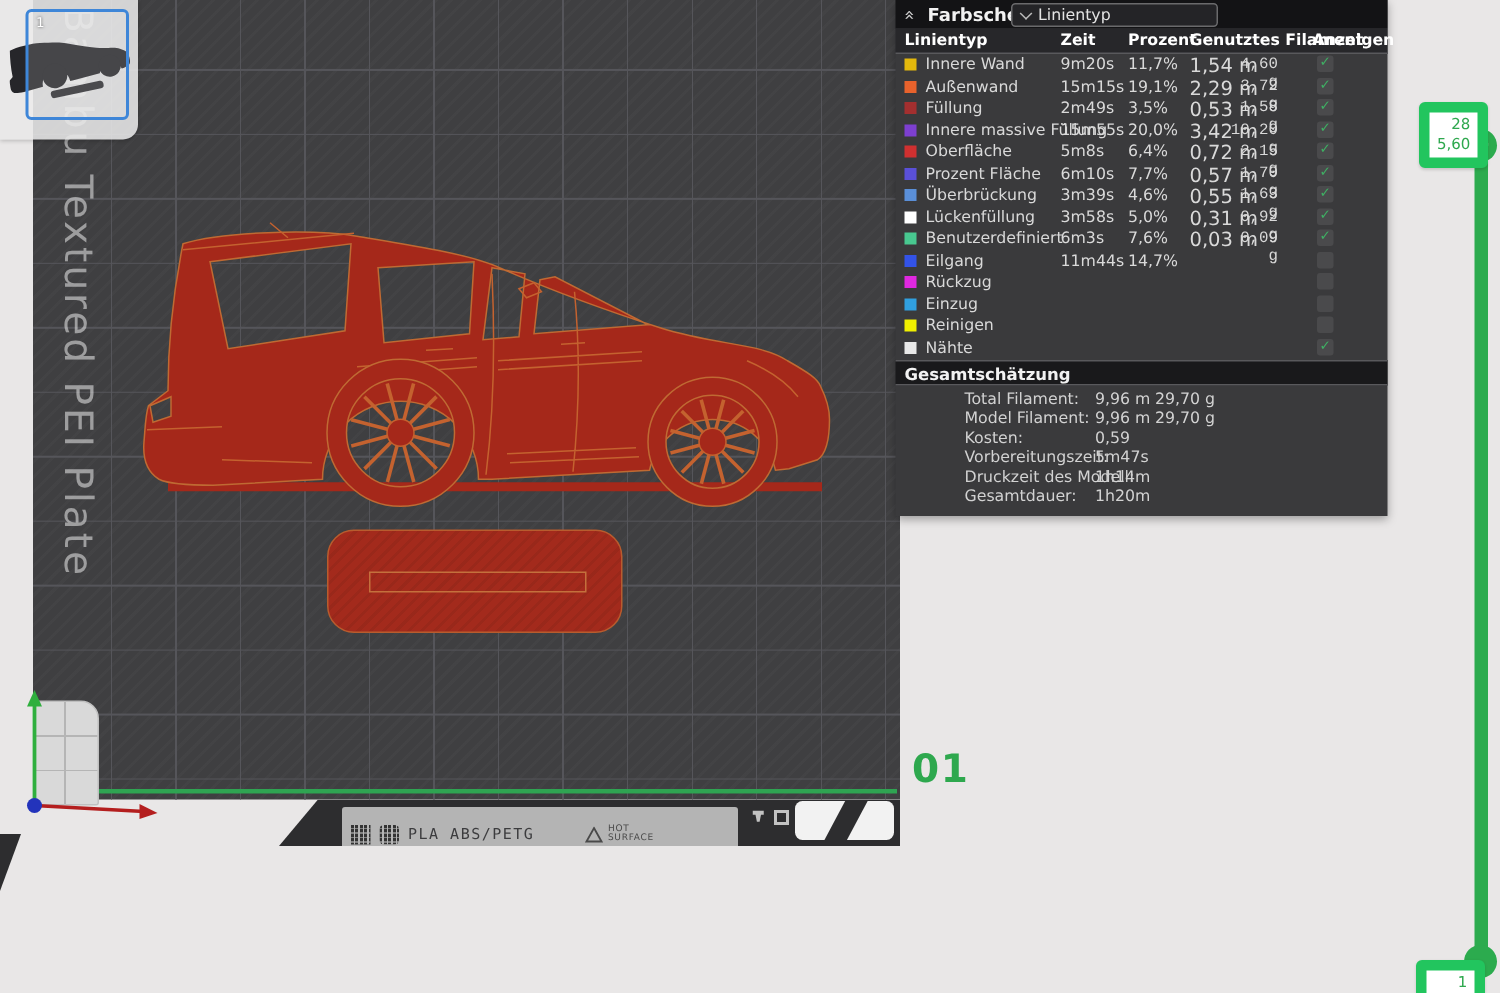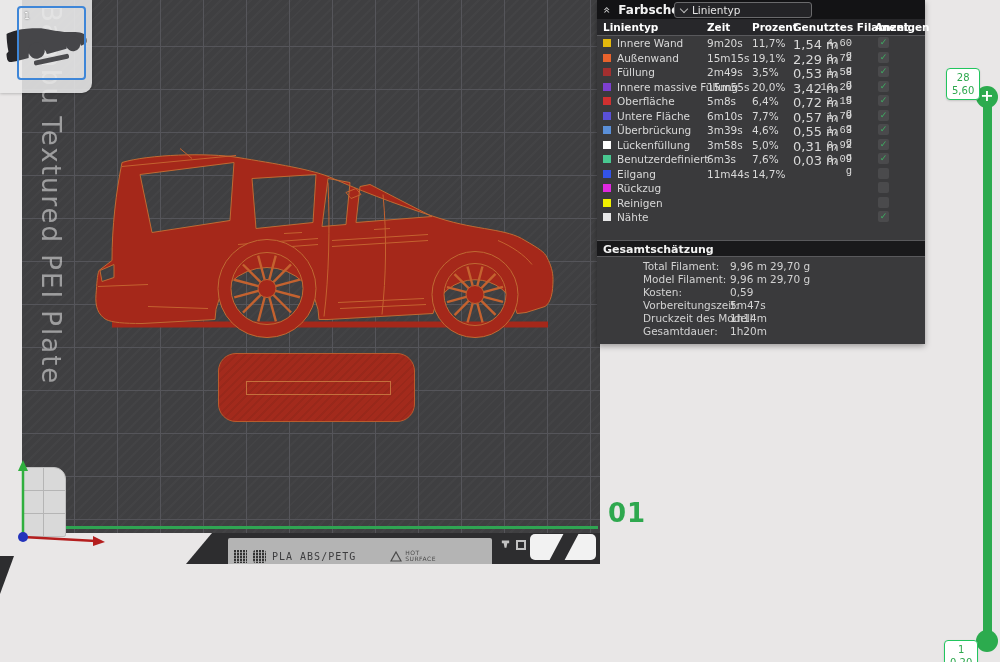--- a/index.html
+++ b/index.html
@@ -92,22 +92,22 @@
   .srow{position:relative;height:13px;font-size:10.5px;color:#d2d2d2;}
   .srow .lbl{position:absolute;left:6px;top:0;white-space:nowrap;}
   .srow .v1{position:absolute;left:93px;top:0;}
   .srow .v2{position:absolute;left:133px;top:0;}
 
   
   #slider-track{position:absolute;left:983px;top:97px;width:9px;height:545px;background:#2cab4e;border-radius:5px;z-index:6;}
   .slider-handle{position:absolute;width:22px;height:22px;border-radius:50%;background:#2cab4e;z-index:7;}
   #handle-top{left:976px;top:86px;color:#fff;font-size:16px;font-weight:bold;text-align:center;line-height:20px;}
   #handle-bottom{left:976px;top:630px;}
-  .slider-badge{position:absolute;background:#fff;border:1px solid #22c55e;border-radius:4px;z-index:7;
-    font-size:10px;color:#2ea84e;text-align:center;line-height:13px;padding:2px 5px;box-shadow:0 1px 2px rgba(0,0,0,.15);}
+  .slider-badge{position:absolute;background:#fff;border:7px solid #22c55e;border-radius:4px;z-index:7;
+    font-size:10px;color:#2ea84e;text-align:right;line-height:13px;padding:2px 5px;box-shadow:0 1px 2px rgba(0,0,0,.15);}
   #badge-top{left:946px;top:68px;}
   #badge-bottom{left:944px;top:640px;}
 </style>
 </head>
 <body>
 
 <div id="stage">
 
   <div id="plate"></div>
   <div id="plate-text">Bambu Textured PEI Plate</div>
@@ -264,21 +264,21 @@
           <span class="swatch" style="background: rgb(208, 48, 48);"></span>
           <span class="lbl">Oberfläche</span>
           <span class="zeit">5m8s</span>
           <span class="pct">6,4%</span>
           <span class="len">0,72 m</span>
           <span class="wgt">2,15 g</span>
           <span class="chk">✓</span>
         </div>
         <div class="crow">
           <span class="swatch" style="background: rgb(90, 80, 216);"></span>
-          <span class="lbl">Untere Fläche</span>
+          <span class="lbl">Prozent Fläche</span>
           <span class="zeit">6m10s</span>
           <span class="pct">7,7%</span>
           <span class="len">0,57 m</span>
           <span class="wgt">1,70 g</span>
           <span class="chk">✓</span>
         </div>
         <div class="crow">
           <span class="swatch" style="background: rgb(90, 143, 216);"></span>
           <span class="lbl">Überbrückung</span>
           <span class="zeit">3m39s</span>
@@ -317,20 +317,29 @@
         <div class="crow">
           <span class="swatch" style="background: rgb(224, 40, 224);"></span>
           <span class="lbl">Rückzug</span>
           <span class="zeit"></span>
           <span class="pct"></span>
           <span class="len"></span>
           <span class="wgt"></span>
           <span class="chk"></span>
         </div>
         <div class="crow">
+          <span class="swatch" style="background: rgb(48, 160, 224);"></span>
+          <span class="lbl">Einzug</span>
+          <span class="zeit"></span>
+          <span class="pct"></span>
+          <span class="len"></span>
+          <span class="wgt"></span>
+          <span class="chk"></span>
+        </div>
+        <div class="crow">
           <span class="swatch" style="background: rgb(240, 240, 0);"></span>
           <span class="lbl">Reinigen</span>
           <span class="zeit"></span>
           <span class="pct"></span>
           <span class="len"></span>
           <span class="wgt"></span>
           <span class="chk"></span>
         </div>
         <div class="crow">
           <span class="swatch" style="background: rgb(232, 232, 232);"></span>

